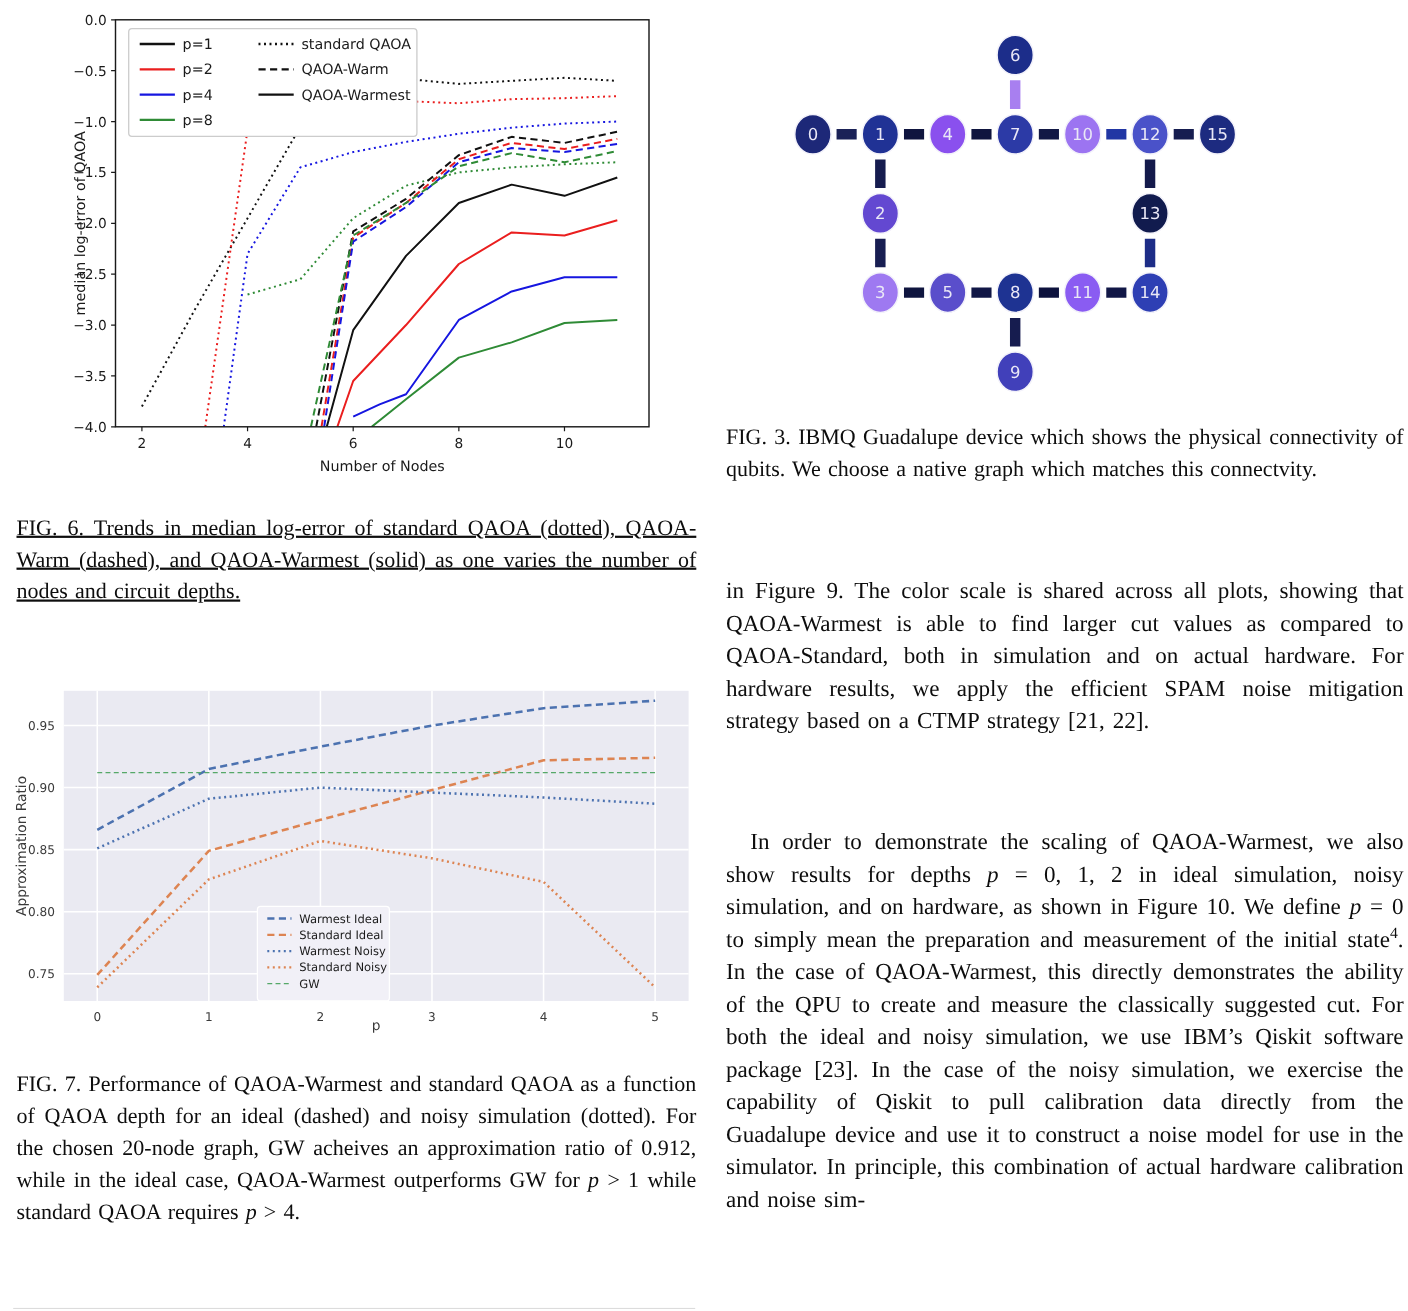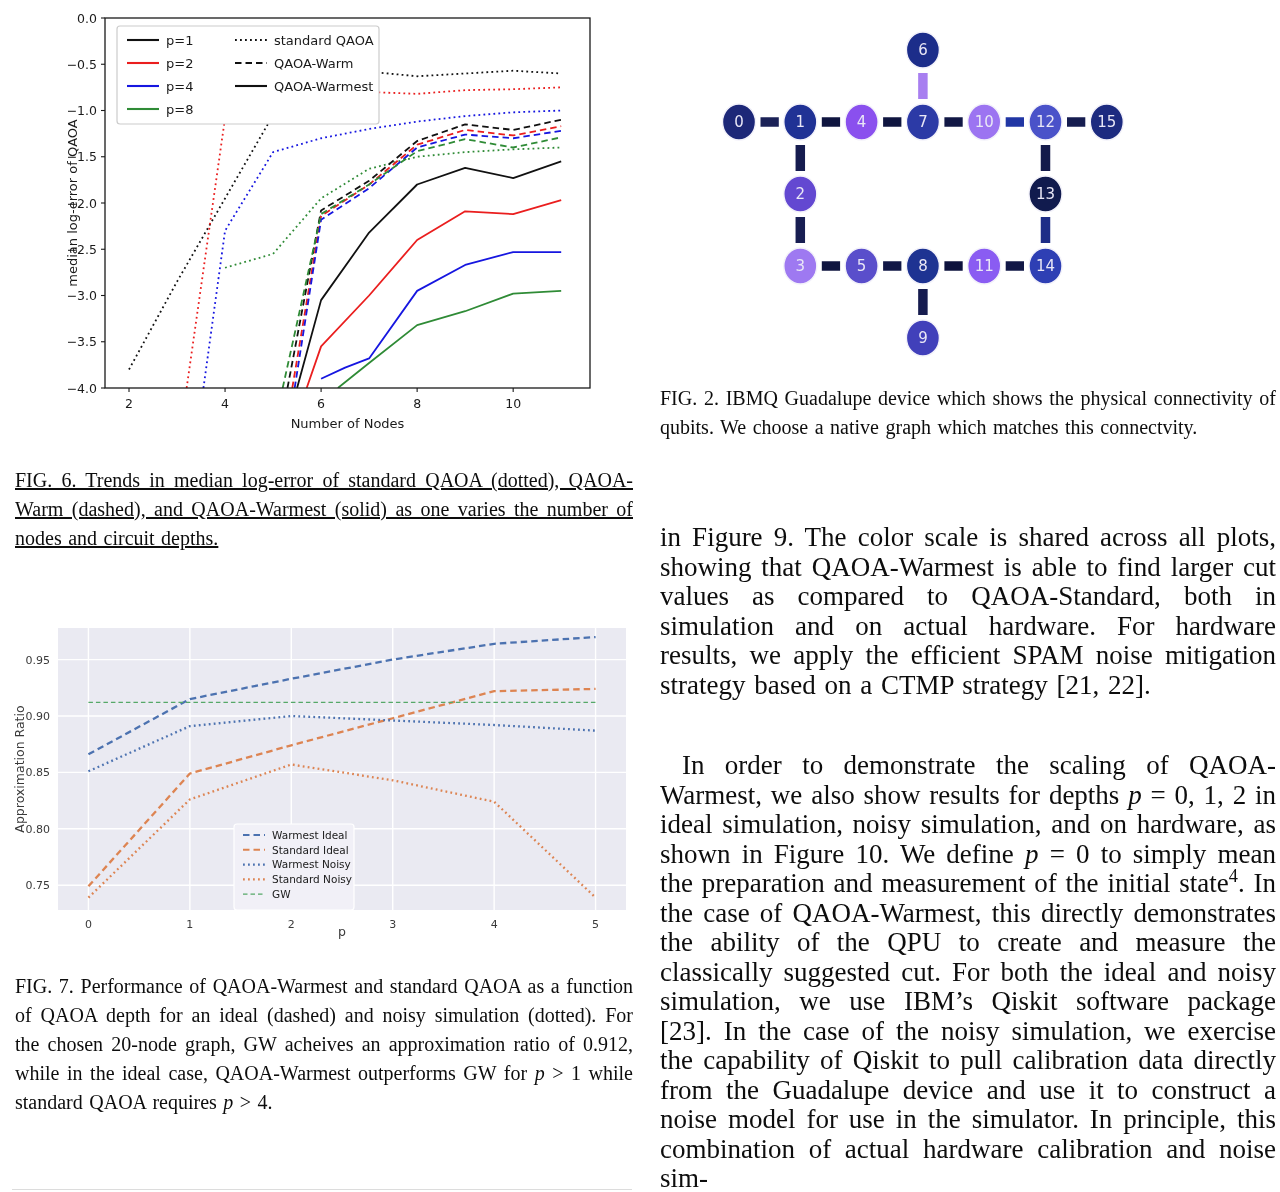--- a/index.html
+++ b/index.html
@@ -2,21 +2,21 @@
 <html><head>
 <meta charset="utf-8">
 <style>
   html,body{margin:0;padding:0;background:#ffffff;}
   body{width:1280px;height:1192px;overflow:hidden;}
   .page{position:relative;width:1280px;height:1192px;background:#ffffff;
         font-family:"Liberation Serif",serif;color:#0d0d0d;}
   .abs{position:absolute;}
   figure{margin:0;padding:0;}
   .caption{font-size:20px;line-height:29px;text-align:justify;word-spacing:1.5px;margin:0;}
-  .body-par{font-size:27px;line-height:29.5px;text-align:justify;word-spacing:2px;margin:0;}
+  .body-par{font-size:21px;line-height:29.5px;text-align:justify;word-spacing:2px;margin:0;}
   .indent{text-indent:22px;}
   sup{font-size:68%;line-height:0;}
   .footnote-rule{background:#dcdcdc;height:1px;}
   svg text{user-select:none;}
 </style>
 </head>
 <body>
 
 <div class="page">
 
@@ -192,19 +192,19 @@
         <text x="385.5" y="117.2" font-size="15" text-anchor="middle" fill="#e9e7f6" font-family="&quot;DejaVu Sans&quot;, sans-serif">12</text>
         <ellipse cx="385.5" cy="184" rx="16.5" ry="18" fill="#111b4e" stroke="#f3f2fa" stroke-width="1.4"></ellipse>
         <text x="385.5" y="189.2" font-size="15" text-anchor="middle" fill="#e9e7f6" font-family="&quot;DejaVu Sans&quot;, sans-serif">13</text>
         <ellipse cx="385.5" cy="256" rx="16.5" ry="18" fill="#2e3fb4" stroke="#f3f2fa" stroke-width="1.4"></ellipse>
         <text x="385.5" y="261.2" font-size="15" text-anchor="middle" fill="#e9e7f6" font-family="&quot;DejaVu Sans&quot;, sans-serif">14</text>
         <ellipse cx="446.79999999999995" cy="112" rx="16.5" ry="18" fill="#1d2b80" stroke="#f3f2fa" stroke-width="1.4"></ellipse>
         <text x="446.79999999999995" y="117.2" font-size="15" text-anchor="middle" fill="#e9e7f6" font-family="&quot;DejaVu Sans&quot;, sans-serif">15</text>
       </svg>
   </figure>
 
-  <p class="caption abs" style="left:660px;top:384px;width:616px;"><span>FIG. 2. IBMQ Guadalupe device which shows the physical connectivity of qubits.  We choose a native graph which matches this connectvity.</span></p>
+  <p class="caption abs" style="left:660px;top:384px;width:616px;"><span>FIG. 3. IBMQ Guadalupe device which shows the physical connectivity of qubits.  We choose a native graph which matches this connectvity.</span></p>
 
   <p class="body-par abs" style="left:660px;top:523px;width:616px;"><span>in Figure 9.  The color scale is shared across all plots, showing that QAOA-Warmest is able to find larger cut values as compared to QAOA-Standard, both in simulation and on actual hardware.  For hardware results, we apply the efficient SPAM noise mitigation strategy based on a CTMP strategy [21, 22].</span></p>
 
   <p class="body-par indent abs" style="left:660px;top:751px;width:616px;"><span>In order to demonstrate the scaling of QAOA-Warmest, we also show results for depths </span><span style="font-style: italic;">p</span><span> = 0, 1, 2 in ideal simulation, noisy simulation, and on hardware, as shown in Figure 10.  We define </span><span style="font-style: italic;">p</span><span> = 0 to simply mean the preparation and measurement of the initial state</span><sup>4</sup><span>.  In the case of QAOA-Warmest, this directly demonstrates the ability of the QPU to create and measure the classically suggested cut.  For both the ideal and noisy simulation, we use IBM’s Qiskit software package [23].  In the case of the noisy simulation, we exercise the capability of Qiskit to pull calibration data directly from the Guadalupe device and use it to construct a noise model for use in the simulator.  In principle, this combination of actual hardware calibration and noise sim-</span></p>
 
 </div>
 
 </body></html>

